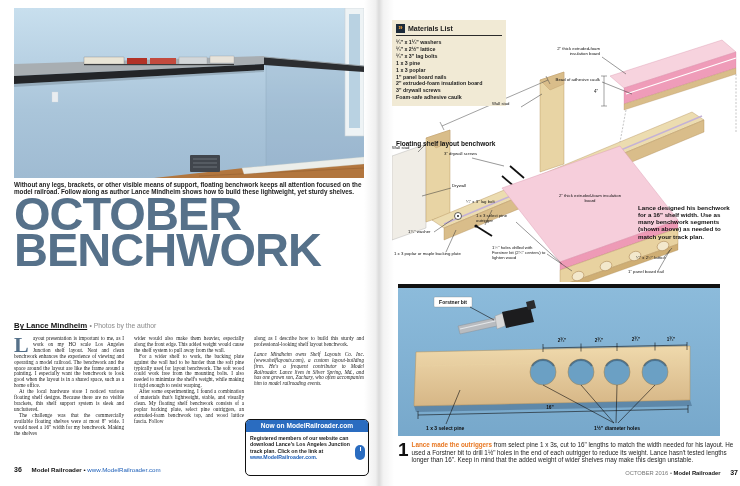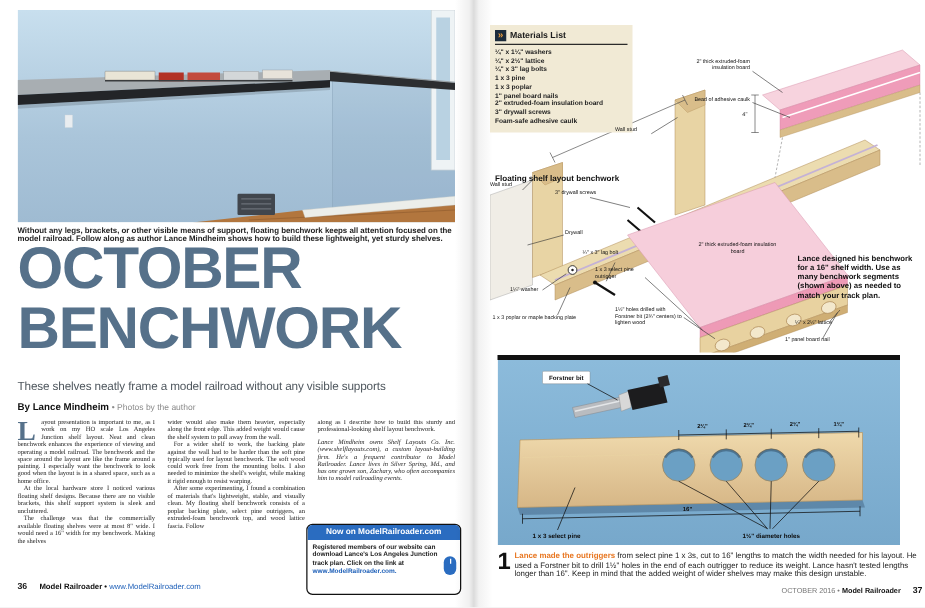--- a/index.html
+++ b/index.html
@@ -10,21 +10,21 @@
   
   #gutter{left:364px;top:0;width:30px;height:486px;
     background:linear-gradient(to right,rgba(0,0,0,0) 0%,rgba(0,0,0,0.06) 38%,rgba(0,0,0,0.14) 50%,rgba(0,0,0,0.05) 64%,rgba(0,0,0,0) 100%);}
   
   #lphoto{left:14px;top:8px;width:350px;height:170px;overflow:hidden;}
   #lphoto-caption{left:14px;top:181px;width:350px;font-size:6.3px;font-weight:bold;color:#1d1d1d;line-height:1.18;}
   .title-line{left:14px;color:#56718a;font-weight:bold;font-size:47px;line-height:36px;letter-spacing:-1px;white-space:nowrap;}
   #title3{left:14px;top:264px;color:#0f0f0f;font-weight:bold;font-size:31px;letter-spacing:-0.5px;white-space:nowrap;}
   #deck{left:14px;top:303px;width:352px;font-size:9.4px;color:#4f575e;letter-spacing:-0.1px;}
   #byline{left:14px;top:321px;font-size:7.8px;color:#111;}
-  #byline .b1{font-weight:bold;}
+  #byline .b1{font-weight:bold;text-decoration:underline;}
   #byline .b2{font-weight:normal;color:#8a8a8a;font-size:6.8px;}
   #columns{left:14px;top:336px;width:350px;height:128px;display:flex;gap:10px;overflow:hidden;}
   .col{width:110px;font-family:"Liberation Serif",serif;font-size:5.2px;line-height:5.9px;color:#1a1a1a;text-align:justify;}
   .col p{margin:0;}
   .col p.ind{text-indent:5px;}
   #dropcap{float:left;width:17px;height:17px;font-family:"Liberation Serif",serif;
            font-size:22px;line-height:17px;font-weight:bold;color:#56718a;margin:0 2px 0 0;}
   .bio{font-style:italic;margin-top:4px !important;}
   #promo{left:245px;top:419px;width:122px;height:55px;border:1.5px solid #111;border-radius:5px;background:#fff;overflow:hidden;}
   #promo-head{background:#2a6cc0;color:#fff;font-weight:bold;font-size:6.6px;text-align:center;padding:2px 0 2.5px 0;}
@@ -107,22 +107,21 @@
         <rect x="165" y="49" width="28" height="7" fill="#d3d7d9" stroke="#8a8f93" stroke-width="0.3"></rect>
         <rect x="196" y="48" width="24" height="7" fill="#e7e3da" stroke="#8a8f93" stroke-width="0.3"></rect>
         <rect x="70" y="56" width="150" height="1.2" fill="#3a3c3e"></rect>
       </g>
     </svg>
   </div>
 
   <div class="abs" id="lphoto-caption">Without any legs, brackets, or other visible means of support, floating benchwork keeps all attention focused on the model railroad. Follow along as author Lance Mindheim shows how to build these lightweight, yet sturdy shelves.</div>
 
   <div class="abs title-line" style="top:196px;">OCTOBER</div>
-  <div class="abs title-line" style="top:244px;">BENCHWORK</div>
-  <div class="abs" id="deck">These shelves neatly frame a model railroad without any visible supports</div>
+  <div class="abs title-line" style="top:232px;">BENCHWORK</div>
   <div class="abs" id="byline">
     <span class="b1">By Lance Mindheim</span>
     <span class="b2">• Photos by the author</span>
   </div>
 
   <div class="abs" id="columns">
     <div class="col">
       <p><span id="dropcap">L</span><span>ayout presentation is important to me, as I work on my HO scale Los Angeles Junction shelf layout. Neat and clean benchwork enhances the experience of viewing and operating a model railroad. The benchwork and the space around the layout are like the frame around a painting. I especially want the benchwork to look good when the layout is in a shared space, such as a home office.</span></p>
       <p class="ind">At the local hardware store I noticed various floating shelf designs. Because there are no visible brackets, this shelf support system is sleek and uncluttered.</p>
       <p class="ind">The challenge was that the commercially available floating shelves were at most 8" wide. I would need a 16" width for my benchwork. Making the shelves</p>

